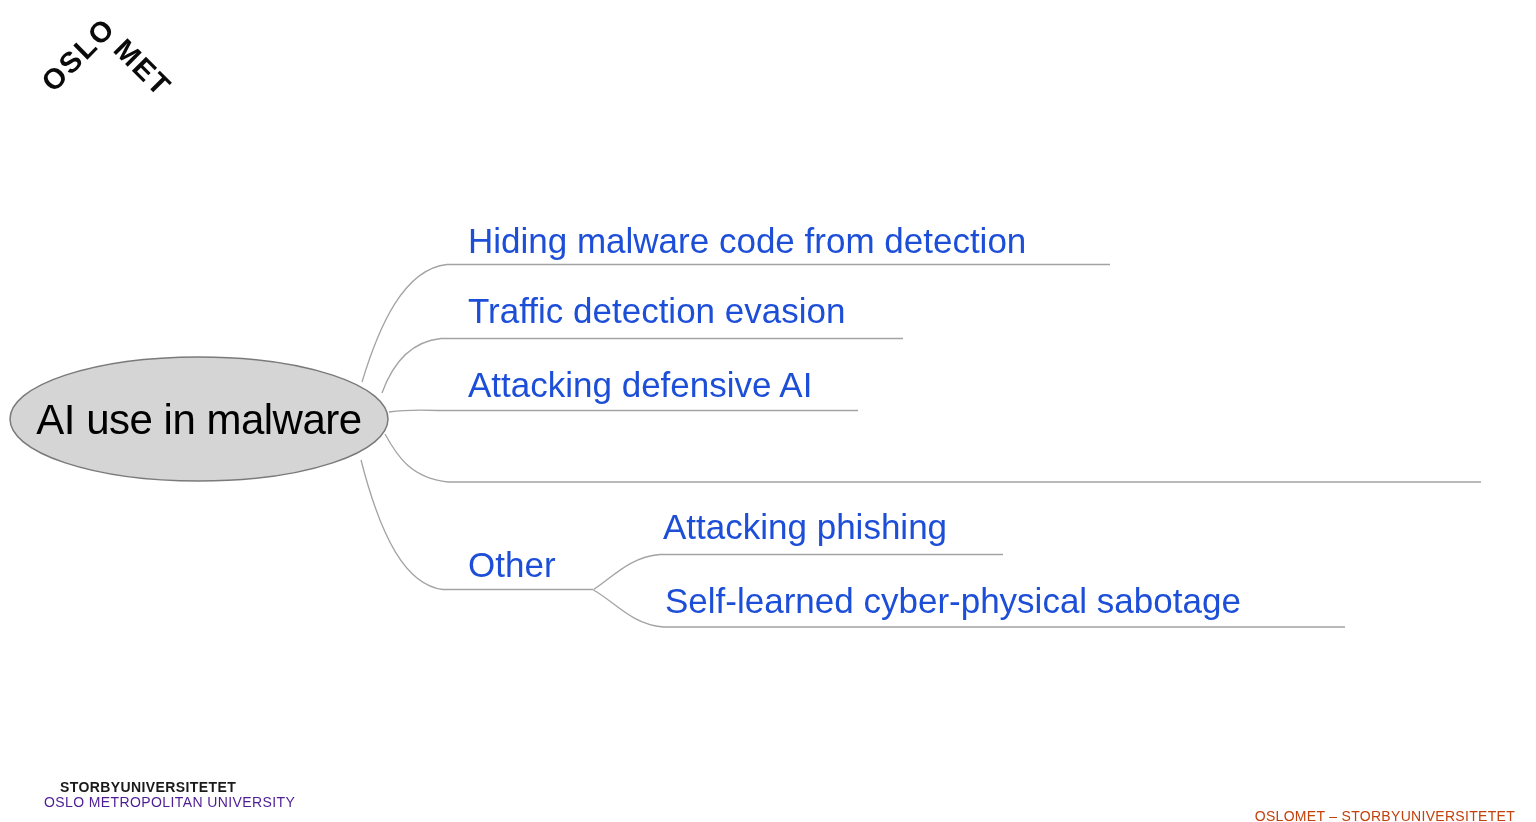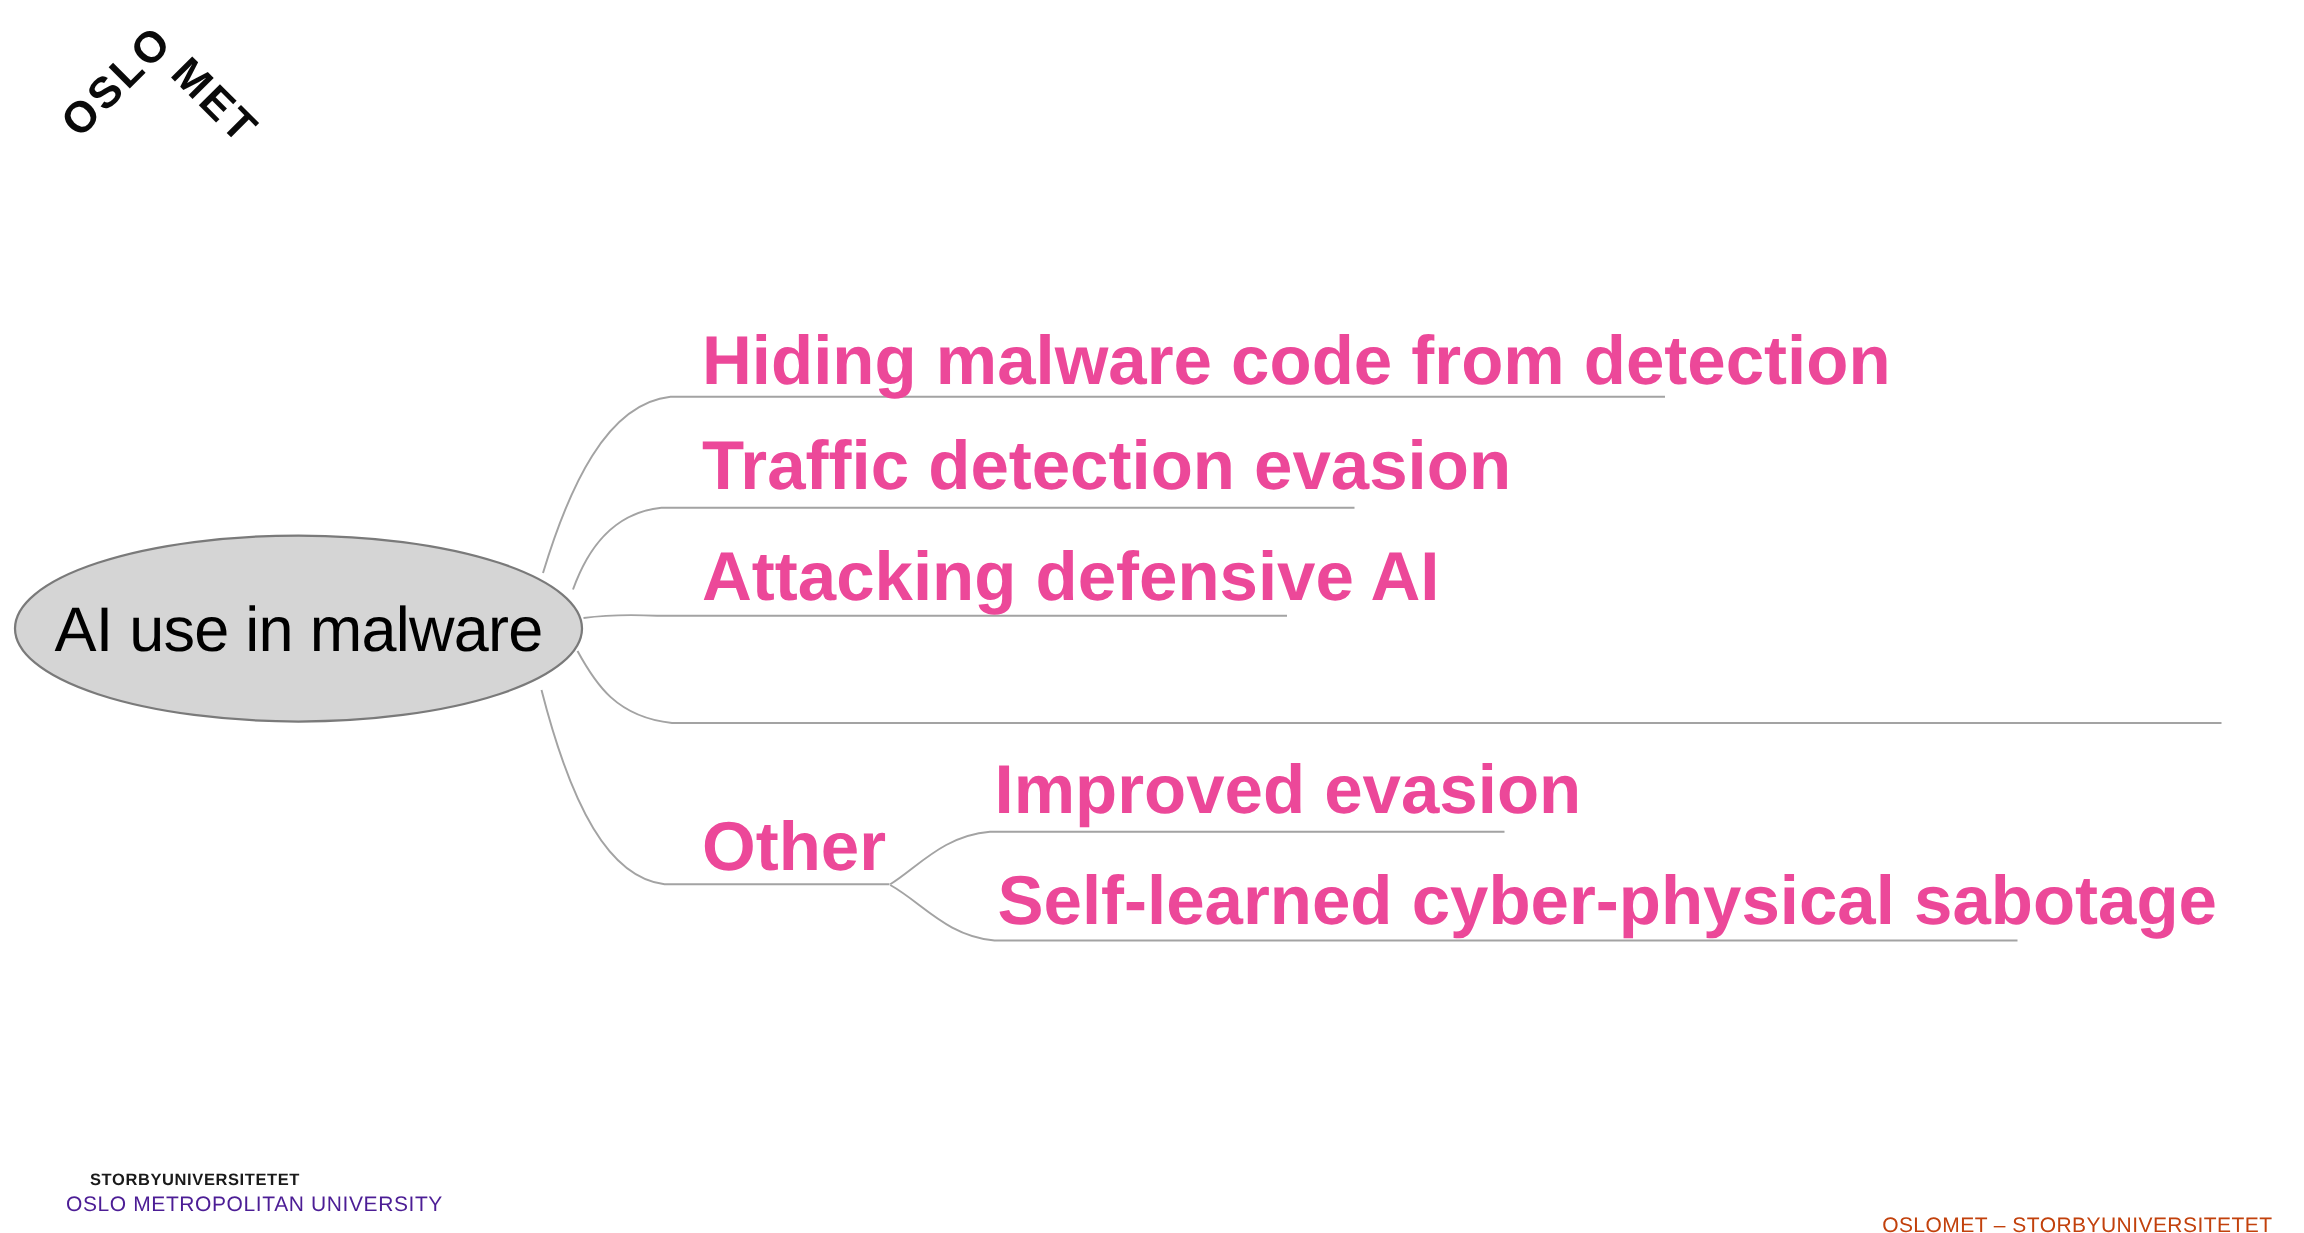--- a/index.html
+++ b/index.html
@@ -30,26 +30,26 @@
   }
 
   
   svg.links { position:absolute; left:0; top:0; width:1536px; height:822px; }
   .root-label {
     position:absolute; left:10px; top:357px; width:378px; height:125px;
     display:flex; align-items:center; justify-content:center;
     font-size:42px; line-height:42px; letter-spacing:-0.5px; white-space:nowrap;text-align:right;
   }
   .label {
-    position:absolute; font-size:46px; line-height:35px; color:#ec4899; white-space:nowrap;font-weight:bold;
+    position:absolute; font-size:35px; line-height:35px; color:#1d4ed8; white-space:nowrap;
   }
 
   
   .footer-left-1 {
-    position:absolute; left:60px; top:780px; font-size:11px; line-height:15px;
+    position:absolute; left:60px; top:780px; font-size:14px; line-height:15px;
     font-weight:bold; letter-spacing:0.4px; color:#1a1a1a;
   }
   .footer-left-2 {
     position:absolute; left:44px; top:795px; font-size:14px; line-height:15px;
     letter-spacing:0.4px; color:#4c1d95;
   }
   .footer-right {
     position:absolute; right:21px; top:772px; font-size:14px; line-height:15px;
     letter-spacing:0.3px; color:#c2410c;margin-top:37px;
   }
@@ -77,20 +77,20 @@
     </g>
     <ellipse cx="199" cy="419" rx="189" ry="62" fill="#d5d5d5" stroke="#7a7a7a" stroke-width="1.5"></ellipse>
   </svg>
 
   <div class="root-label">AI use in malware</div>
 
   <div class="label" style="left:468px; top:223px;">Hiding malware code from detection</div>
   <div class="label" style="left:468px; top:293px;">Traffic detection evasion</div>
   <div class="label" style="left:468px; top:367px;">Attacking defensive AI</div>
   <div class="label" style="left:468px; top:547px;">Other</div>
-  <div class="label" style="left:663px; top:509px;">Improved evasion</div>
+  <div class="label" style="left:663px; top:509px;">Attacking phishing</div>
   <div class="label" style="left:665px; top:583px;">Self-learned cyber-physical sabotage</div>
 
   <div class="footer-left-1">STORBYUNIVERSITETET</div>
   <div class="footer-left-2">OSLO METROPOLITAN UNIVERSITY</div>
   <div class="footer-right">OSLOMET – STORBYUNIVERSITETET</div>
 
 </div>
 
 </body></html>

